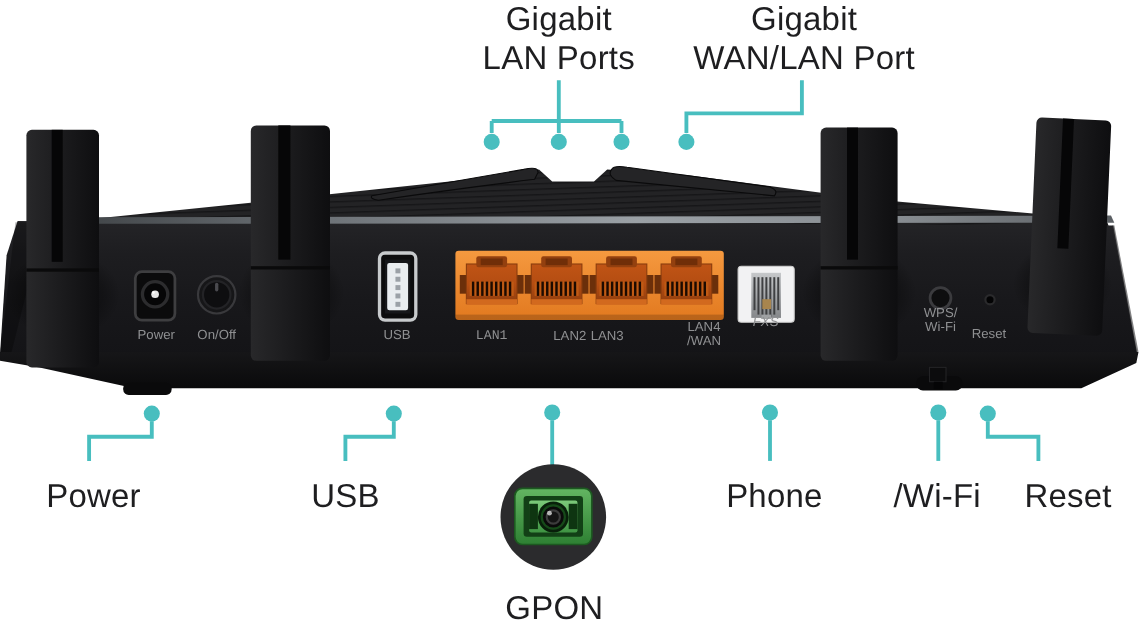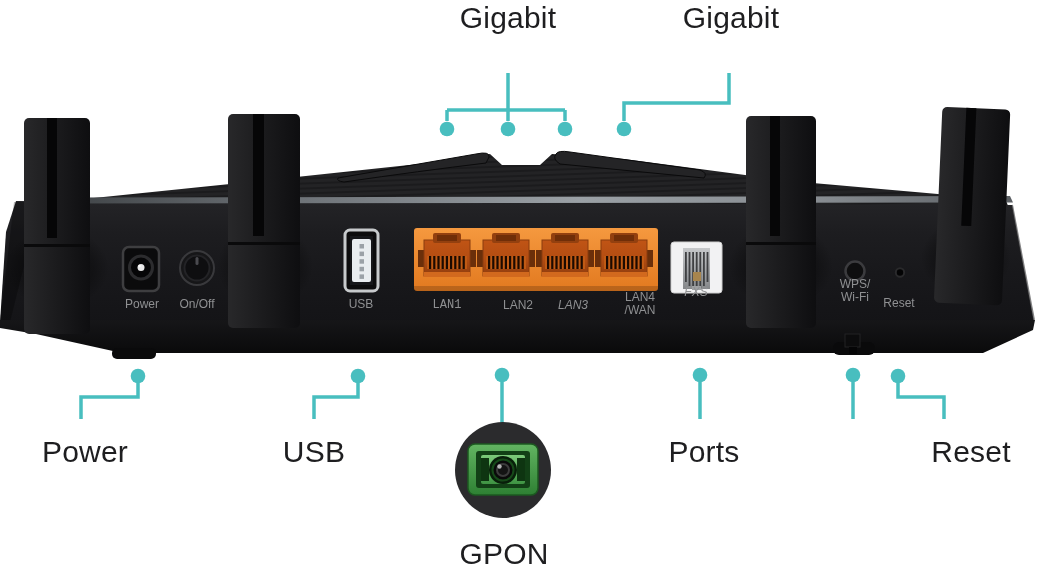--- a/index.html
+++ b/index.html
@@ -235,39 +235,42 @@
       <rect x="517" y="458" width="8" height="23" fill="#0e3511"></rect>
       <circle cx="503" cy="470" r="14" fill="#081f0a"></circle>
       <circle cx="503" cy="470" r="10.5" fill="#0a0a0a" stroke="#164a19" stroke-width="2"></circle>
       <circle cx="503" cy="470" r="6" fill="#141414" stroke="#3c3c3c" stroke-width="2"></circle>
       <circle cx="499.5" cy="466.5" r="2.2" fill="#cfcfcf" opacity="0.85"></circle>
     </g>
   </svg>
 
   <div class="lbl" style="left:508px;top:0px;">
     <div>Gigabit</div>
+    <div>LAN Ports</div>
   </div>
   <div class="lbl" style="left:731px;top:0px;">
     <div>Gigabit</div>
+    <div>WAN/LAN Port</div>
   </div>
 
   <div class="lbl" style="left:85px;top:434px;">Power</div>
   <div class="lbl" style="left:314px;top:434px;">USB</div>
   <div class="lbl" style="left:504px;top:536px;">GPON</div>
-  <div class="lbl" style="left:704px;top:434px;">Ports</div>
+  <div class="lbl" style="left:704px;top:434px;">Phone</div>
   <div class="lbl" style="left:852px;top:434px;">
+    <div>/Wi-Fi</div>
   </div>
   <div class="lbl" style="left:971px;top:434px;">Reset</div>
 
   <div class="plbl" style="left:142px;top:298px;">Power</div>
   <div class="plbl" style="left:197px;top:298px;">On/Off</div>
   <div class="plbl" style="left:361px;top:298px;">USB</div>
   <div class="plbl" style="left:447px;top:299px;font-family:Liberation Mono, monospace;">LAN1</div>
   <div class="plbl" style="left:506px;top:299px;margin-left:12px;">LAN2</div>
-  <div class="plbl" style="left:573px;top:299px;font-style:italic;">LAN3</div>
+  <div class="plbl" style="left:552px;top:299px;">LAN3</div>
   <div class="plbl" style="left:624px;top:291px;margin-left:16px;">
     <div>LAN4</div>
     <div>/WAN</div>
   </div>
   <div class="plbl" style="left:696px;top:286px;font-style:italic;">FXS</div>
   <div class="plbl" style="left:855px;top:278px;">
     <div>WPS/</div>
     <div>Wi-Fi</div>
   </div>
   <div class="plbl" style="left:899px;top:297px;">Reset</div>

